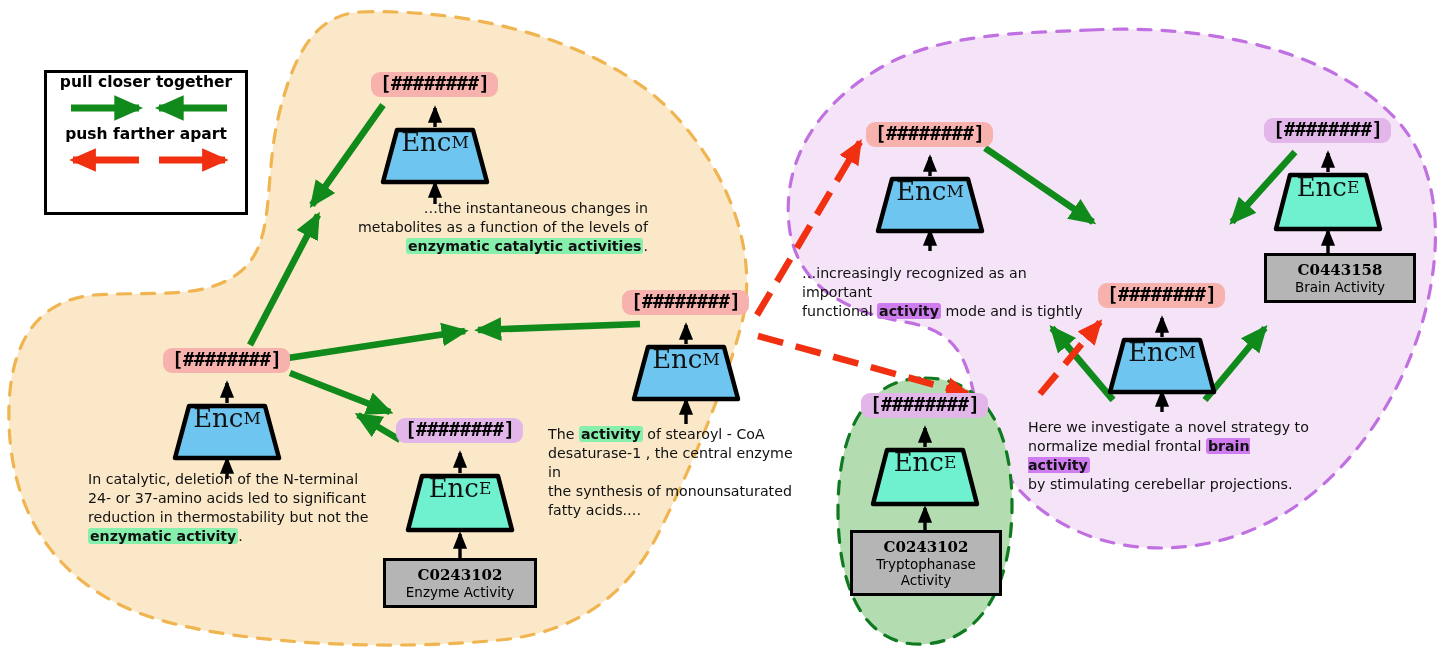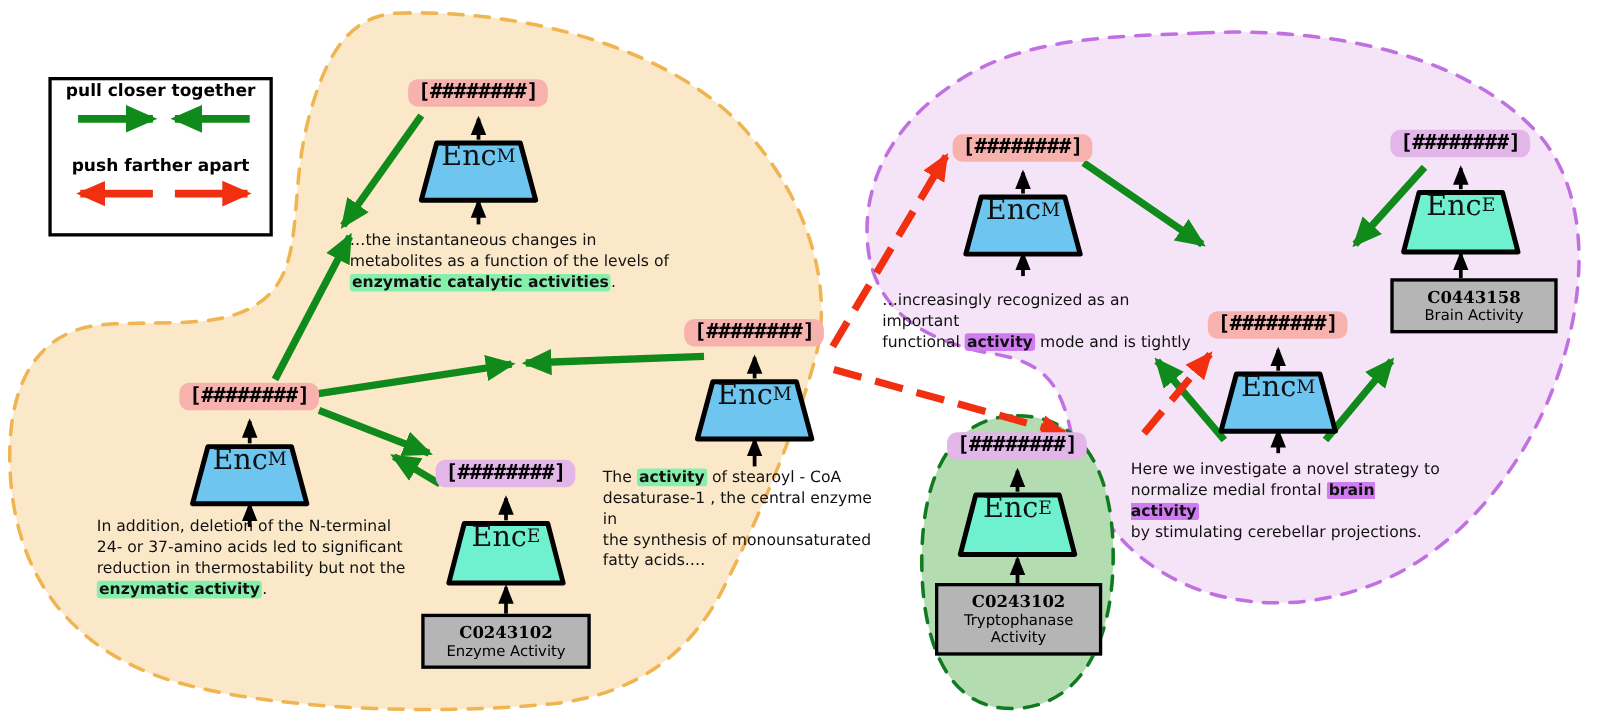--- a/index.html
+++ b/index.html
@@ -136,21 +136,21 @@
   </svg>
 
   <div class="legend" style="left:44px;top:70px;width:204px;height:145px;">
     <div class="ttl" style="margin-top:0;">pull closer together</div>
     <svg width="204" height="34" style="display:block;">
       <g stroke="#108a1a" stroke-width="7" marker-end="url(#gh)">
         <line x1="24" y1="17" x2="92" y2="17"></line>
         <line x1="180" y1="17" x2="112" y2="17"></line>
       </g>
     </svg>
-    <div class="ttl" style="margin-top:16px;">push farther apart</div>
+    <div class="ttl" style="">push farther apart</div>
     <svg width="204" height="34" style="display:block;">
       <g stroke="#f03010" stroke-width="7" marker-end="url(#rh)">
         <line x1="92" y1="17" x2="26" y2="17"></line>
         <line x1="112" y1="17" x2="178" y2="17"></line>
       </g>
     </svg>
   </div>
 
   <div class="chip m" style="left:371px;top:72px;">[########]</div>
   <div class="chip m" style="left:163px;top:348px;">[########]</div>
@@ -248,27 +248,27 @@
   <div class="cbox" style="left:850px;top:530px;width:152px;height:66px;">
     <div class="code">C0243102</div>
     <div class="nm">Tryptophanase</div>
     <div class="nm" style="margin-top:0;">Activity</div>
   </div>
   <div class="cbox" style="left:1264px;top:253px;width:152px;height:50px;">
     <div class="code">C0443158</div>
     <div class="nm">Brain Activity</div>
   </div>
 
-  <div class="txt" id="s0" style="left:318px;top:210px;width:330px;">
+  <div class="txt" id="s0" style="left:318px;top:199px;width:330px;text-align:right;">
       <div><span>…the instantaneous changes in</span></div>
       <div><span>metabolites as a function of the levels of</span></div>
       <div><span class="hl-o">enzymatic catalytic activities</span><span>.</span></div>
     </div>
   <div class="txt" id="s1" style="left:88px;top:470px;width:300px;">
-      <div><span>In addition, deletion of the N-terminal</span></div>
+      <div><span>In catalytic, deletion of the N-terminal</span></div>
       <div><span>24- or 37-amino acids led to significant</span></div>
       <div><span>reduction in thermostability but not the</span></div>
       <div><span class="hl-o">enzymatic activity</span><span>.</span></div>
     </div>
   <div class="txt" id="s2" style="left:548px;top:425px;width:250px;">
       <div><span>The </span><span class="hl-o">activity</span><span> of stearoyl - CoA</span></div>
       <div><span>desaturase-1 , the central enzyme in</span></div>
       <div><span>the synthesis of monounsaturated</span></div>
       <div><span>fatty acids.…</span></div>
     </div>

